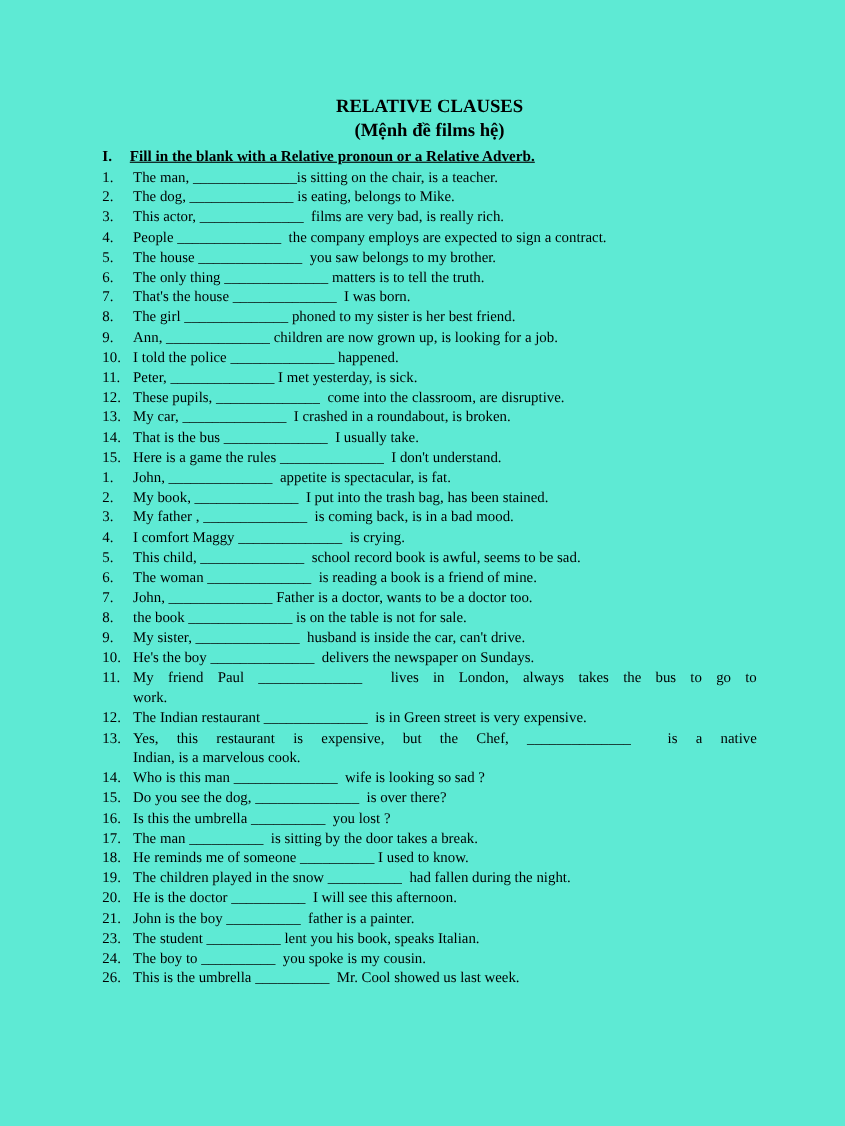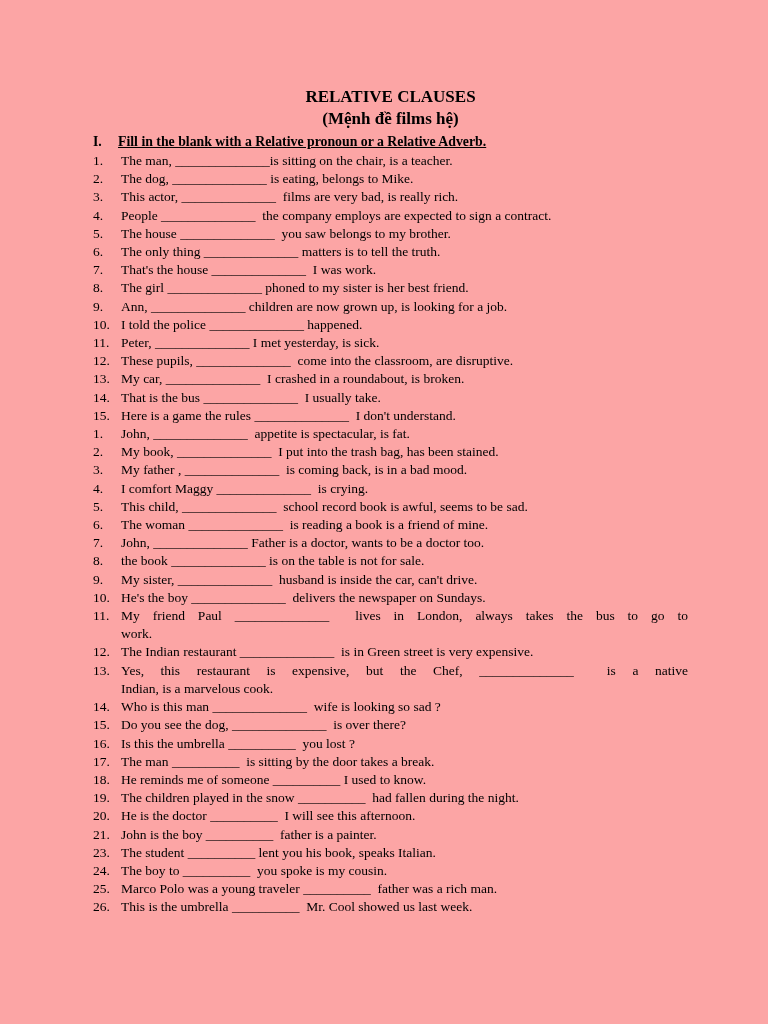--- a/index.html
+++ b/index.html
@@ -4,21 +4,21 @@
 <style>
   html, body {
     margin: 0;
     padding: 0;
     background: #ffffff;
   }
   .page {
     position: relative;
     width: 768px;
     height: 1024px;
-    background: #fca5a5;
+    background: #5eead4;
     color: #000000;
     font-family: "Liberation Serif", "DejaVu Serif", serif;
     overflow: hidden;
   }
   .content {
     position: absolute;
     top: 86px;
     left: 93px;
     width: 595px;
   }
@@ -100,21 +100,21 @@
         <div class="item-row">
           <span class="item-num">5.</span>
           <span class="item-text">The house ______________  you saw belongs to my brother.</span>
         </div>
         <div class="item-row">
           <span class="item-num">6.</span>
           <span class="item-text">The only thing ______________ matters is to tell the truth.</span>
         </div>
         <div class="item-row">
           <span class="item-num">7.</span>
-          <span class="item-text">That's the house ______________  I was work.</span>
+          <span class="item-text">That's the house ______________  I was born.</span>
         </div>
         <div class="item-row">
           <span class="item-num">8.</span>
           <span class="item-text">The girl ______________ phoned to my sister is her best friend.</span>
         </div>
         <div class="item-row">
           <span class="item-num">9.</span>
           <span class="item-text">Ann, ______________ children are now grown up, is looking for a job.</span>
         </div>
         <div class="item-row">
@@ -227,24 +227,20 @@
           <span class="item-num">21.</span>
           <span class="item-text">John is the boy __________  father is a painter.</span>
         </div>
         <div class="item-row">
           <span class="item-num">23.</span>
           <span class="item-text">The student __________ lent you his book, speaks Italian.</span>
         </div>
         <div class="item-row">
           <span class="item-num">24.</span>
           <span class="item-text">The boy to __________  you spoke is my cousin.</span>
-        </div>
-        <div class="item-row">
-          <span class="item-num">25.</span>
-          <span class="item-text">Marco Polo was a young traveler __________  father was a rich man.</span>
         </div>
         <div class="item-row">
           <span class="item-num">26.</span>
           <span class="item-text">This is the umbrella __________  Mr. Cool showed us last week.</span>
         </div>
       </div>
   </div>
 </div>
 
 </body></html>

